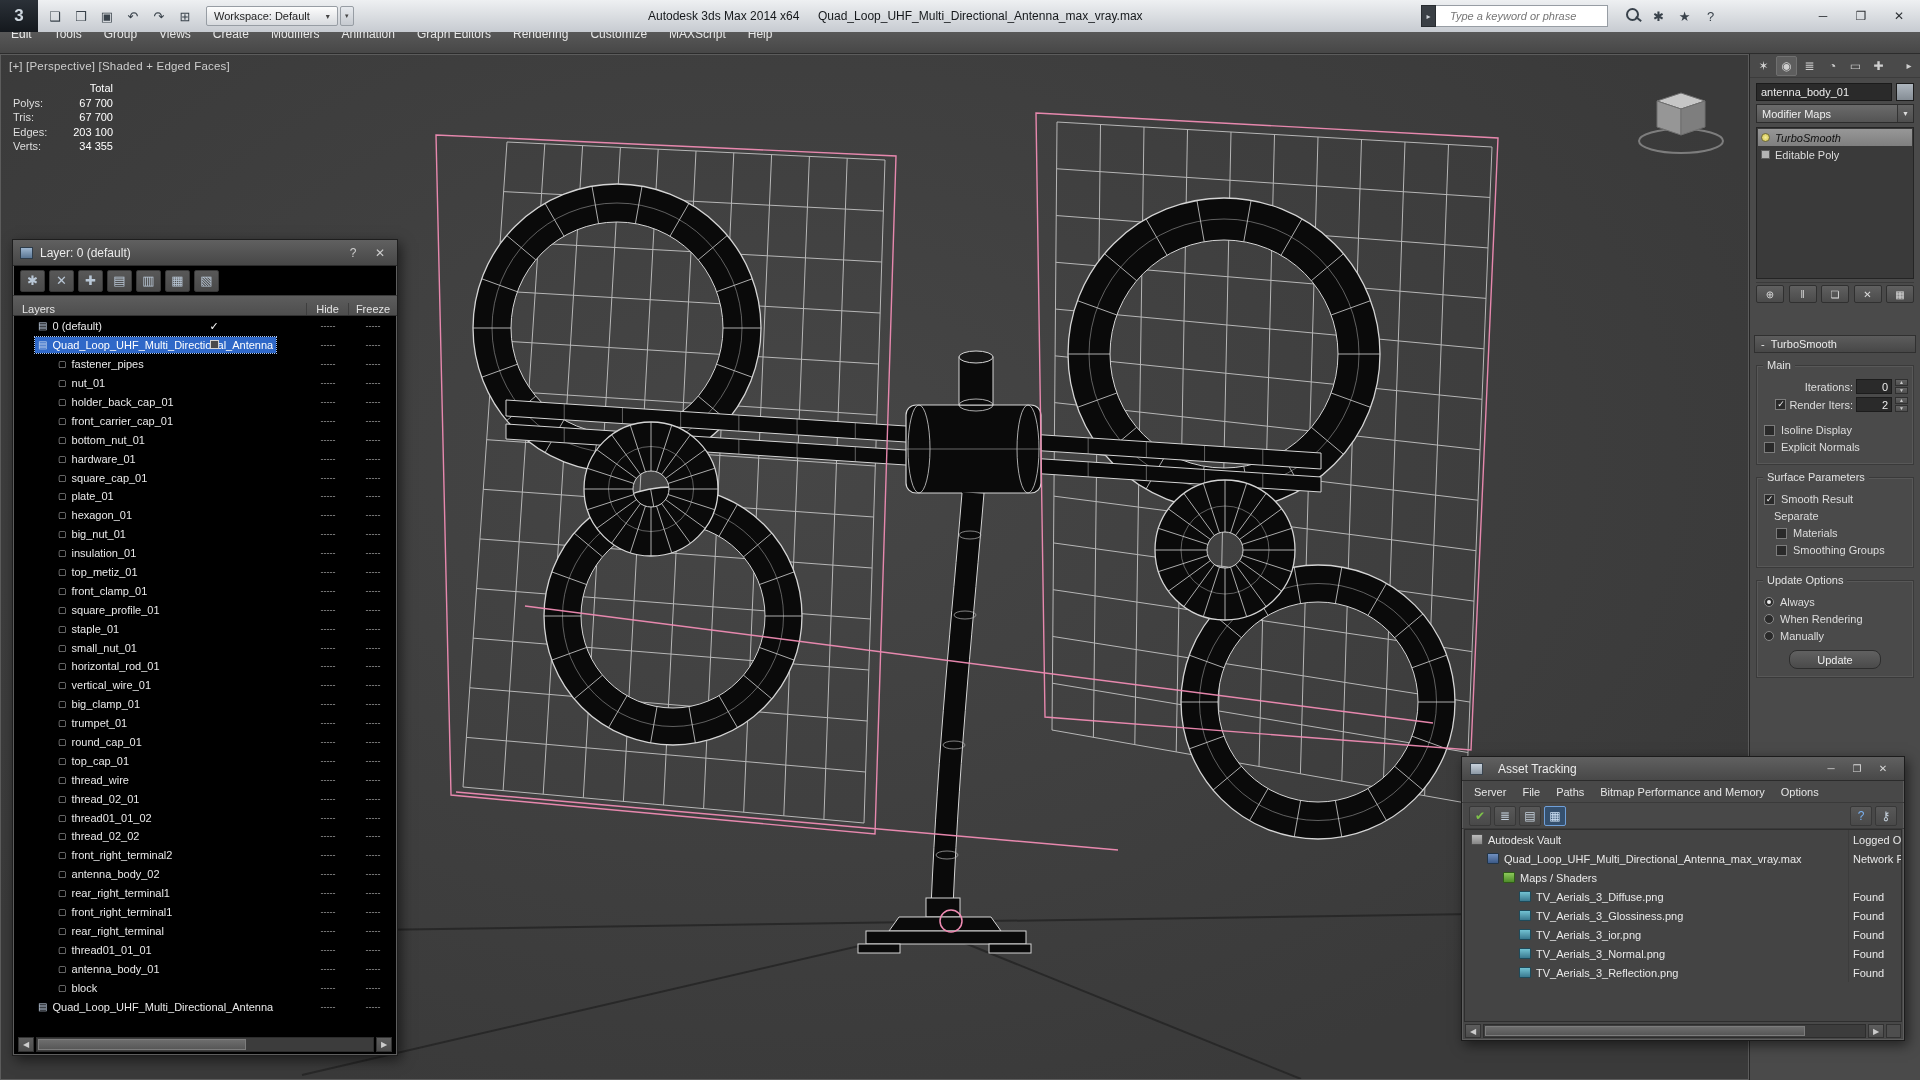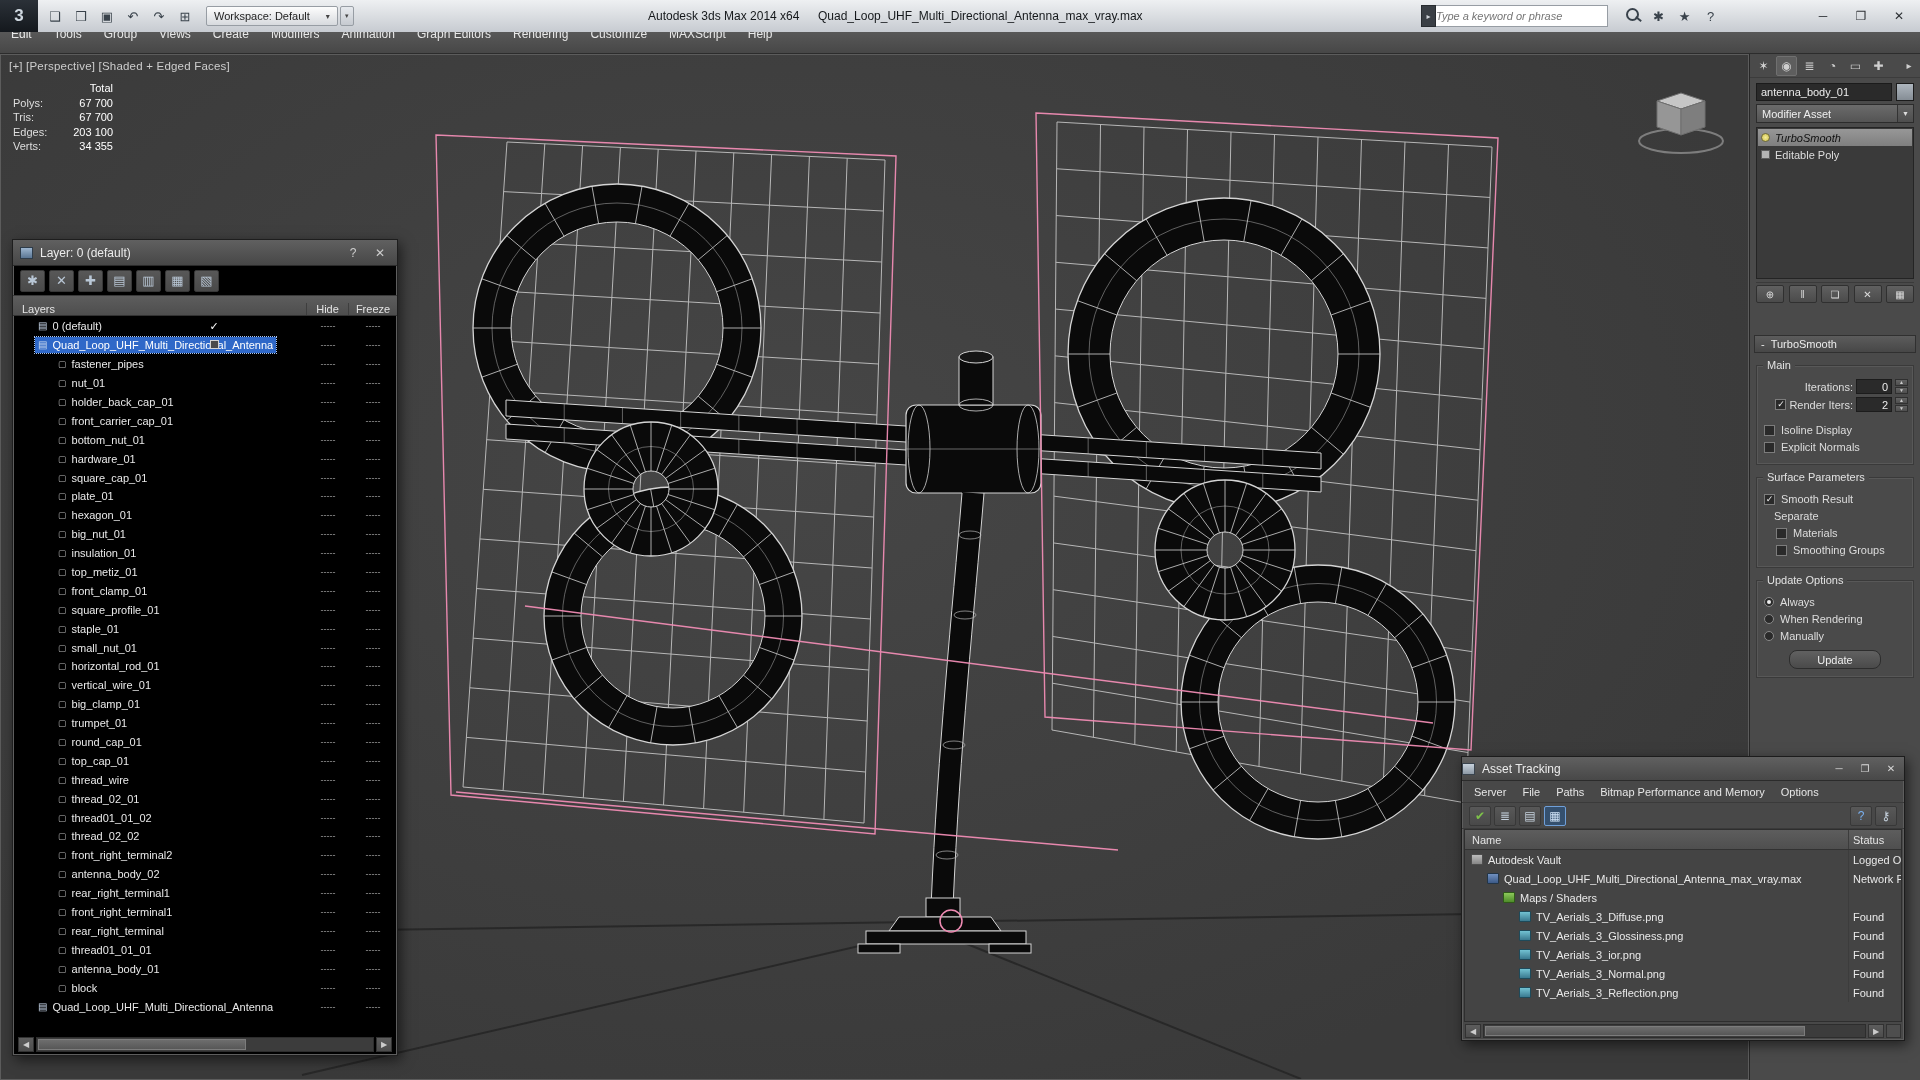--- a/index.html
+++ b/index.html
@@ -20,21 +20,21 @@
     font-size:11px;color:#1e1e1e;gap:16px}
   .ws-caret{font-size:8px;color:#444}
   .ws-mini{width:14px;height:20px;margin-left:2px;background:linear-gradient(#e7eaee,#c6cad0);
     border:1px solid #979da4;border-radius:2px;display:flex;align-items:center;justify-content:center;font-size:7px;color:#444}
   .tb-apptitle{position:absolute;left:648px;top:0;height:32px;display:flex;align-items:center;font-size:12px;color:#15181b}
   .tb-doctitle{position:absolute;left:818px;top:0;height:32px;display:flex;align-items:center;font-size:12px;color:#15181b}
   .search-wrap{position:absolute;left:1421px;top:5px;height:22px;display:flex;align-items:center}
   .search-prefix{width:15px;height:22px;background:#3a3f45;border:1px solid #282c30;color:#cfd4d9;
     font-size:8px;display:flex;align-items:center;justify-content:center}
   .search-input{width:172px;height:22px;border:1px solid #979da4;border-left:none;background:#fff;
-    font-style:italic;color:#8a9096;font-size:11px;padding:0 0;outline:none;font-family:"Liberation Sans",sans-serif}
+    font-style:italic;color:#8a9096;font-size:11px;padding:0 14px;outline:none;font-family:"Liberation Sans",sans-serif}
   .util-icons{position:absolute;left:1620px;top:4px;display:flex;gap:1px;align-items:center}
   .util-icon{width:25px;height:24px;display:flex;align-items:center;justify-content:center;color:#39424b;font-size:13px}
   .mag{position:relative;width:25px;height:24px}
   .mag::before{content:"";position:absolute;left:6px;top:4px;width:9px;height:9px;border:2px solid #39424b;border-radius:50%}
   .mag::after{content:"";position:absolute;left:15px;top:14px;width:7px;height:2px;background:#39424b;transform:rotate(40deg)}
   .win-buttons{position:absolute;right:2px;top:0;height:32px;display:flex;align-items:center}
   .win-btn{width:38px;height:26px;display:flex;align-items:center;justify-content:center;color:#2c2f33;font-size:12px}
 
   
   .menubar{position:absolute;left:0;top:32px;width:1920px;height:22px;
@@ -134,21 +134,21 @@
   .ld-arrow{width:16px;height:15px;background:linear-gradient(#5d5d5d,#4c4c4c);border:1px solid #323232;
     color:#ccc;font-size:8px;display:flex;align-items:center;justify-content:center}
   .ld-scroll{flex:1;height:15px;background:#3c3c3c;border:1px solid #2d2d2d;position:relative}
   .ld-thumb{position:absolute;left:1px;top:1px;height:11px;width:62%;background:linear-gradient(#6e6e6e,#575757);border:1px solid #7c7c7c}
 
   
   .asset-window{position:absolute;left:1461px;top:756px;width:444px;height:285px;background:#484848;
     border:1px solid #1c1c1c;box-shadow:inset 0 0 0 1px #5e5e5e, 3px 4px 12px rgba(0,0,0,.55);
     display:flex;flex-direction:column;z-index:40;font-size:11px}
   .at-titlebar{height:24px;background:linear-gradient(#606060,#484848);display:flex;align-items:center;
-    padding:0 0;gap:7px;border-bottom:1px solid #2b2b2b;flex:none}
+    padding:0 8px;gap:15px;border-bottom:1px solid #2b2b2b;flex:none}
   .at-appicon{width:13px;height:12px;background:linear-gradient(#c8d2dc,#8d99a5);border:1px solid #3a444e;flex:none}
   .at-title{flex:1;color:#ececec;font-size:12px}
   .at-sysbtn{width:26px;height:18px;display:flex;align-items:center;justify-content:center;color:#d8d8d8;font-size:10px}
   .at-menubar{height:22px;display:flex;align-items:center;padding:0 4px;border-bottom:1px solid #3a3a3a;flex:none}
   .at-menu-item{padding:0 8px;color:#e6e6e6}
   .at-toolbar{height:26px;display:flex;align-items:center;gap:3px;padding:0 7px;border-bottom:1px solid #3a3a3a;flex:none}
   .at-tool{width:22px;height:20px;display:flex;align-items:center;justify-content:center;color:#c6d2de;
     font-size:12px;background:linear-gradient(#585858,#494949);border:1px solid #383838;border-radius:2px}
   .at-tool.check{color:#7ec24a}
   .at-tool.active{background:#35506e;border:1px solid #6f9fd8;color:#cfe2f6}
@@ -540,21 +540,21 @@
       <div class="cp-tab">◔</div>
       <div class="cp-tab">▭</div>
       <div class="cp-tab">✚</div>
       <div class="cp-expand">▸</div>
     </div>
   <div class="cp-name-row">
     <div class="cp-name">antenna_body_01</div>
     <div class="cp-swatch"></div>
   </div>
   <div class="cp-dropdown">
-    <span>Modifier Asset</span>
+    <span>Modifier Maps</span>
     <span class="dd-arrow">▼</span>
   </div>
   <div class="cp-stack" id="mod-stack">
       <div class="stack-row active">
         <span class="bulb"></span>
         <span>TurboSmooth</span>
       </div>
       <div class="stack-row">
         <span class="sqicon"></span>
         <span>Editable Poly</span>
@@ -1100,24 +1100,20 @@
   <div class="at-toolbar" id="at-toolbar">
       <div class="at-tool check">✔</div>
       <div class="at-tool">≣</div>
       <div class="at-tool">▤</div>
       <div class="at-tool active">▦</div>
       <div class="at-spacer"></div>
       <div class="at-tool blue">?</div>
       <div class="at-tool">⚷</div>
     </div>
   <div class="at-grid">
-    <div class="at-header">
-      <div class="at-h-name">Name</div>
-      <div class="at-h-status">Status</div>
-    </div>
     <div class="at-rows" id="at-rows">
         <div class="at-row">
           <div class="at-name-cell" style="padding-left: 6px;">
             <span class="ficon ficon-vault"></span>
             <span>Autodesk Vault</span>
           </div>
           <span class="at-status-cell">Logged O</span>
         </div>
         <div class="at-row">
           <div class="at-name-cell" style="padding-left: 22px;">

